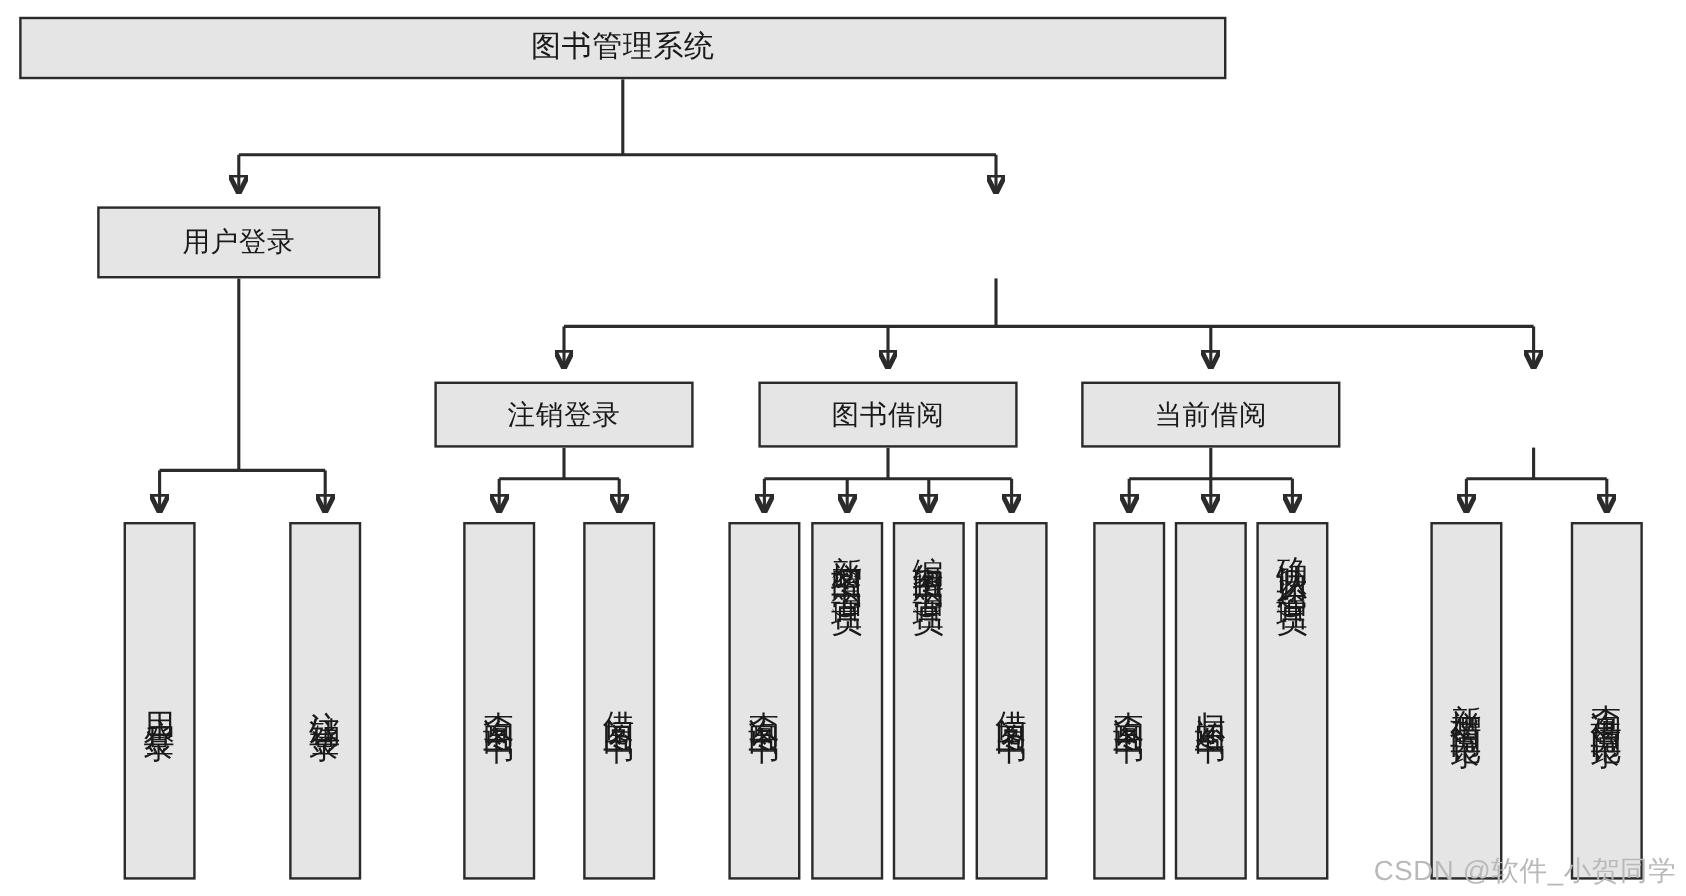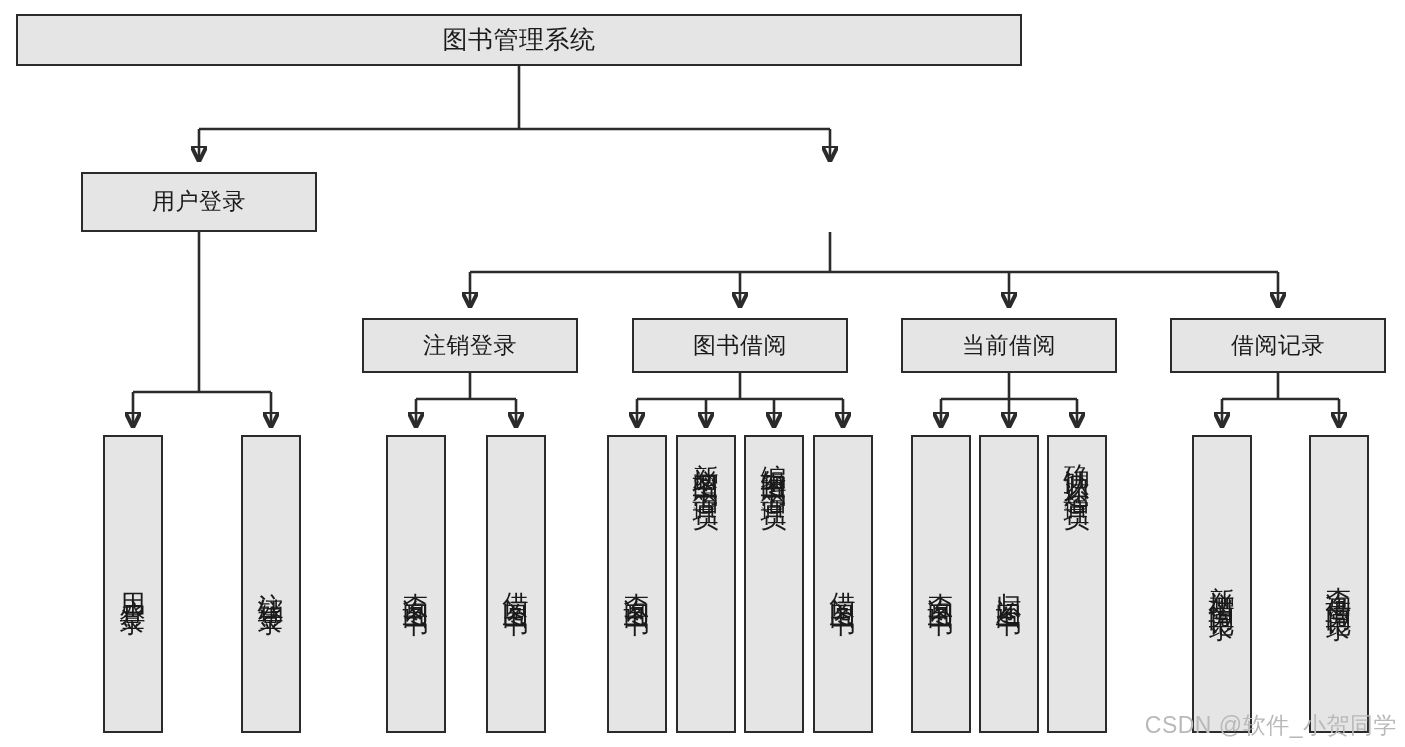--- a/index.html
+++ b/index.html
@@ -167,23 +167,20 @@
   </div>
 
   <div class="node branch" style="left:632px; top:318px; width:216px; height:55px;">
     <span class="label">图书借阅</span>
   </div>
 
   <div class="node branch" style="left:901px; top:318px; width:216px; height:55px;">
     <span class="label">当前借阅</span>
   </div>
 
-  <div class="node branch" style="left:1170px; top:318px; width:216px; height:55px;">
-    <span class="label">借阅记录</span>
-  </div>
 
   <div class="node leaf" style="left:103px; top:435px; width:60px; height:298px;">
     <div class="vwrap">
       <span class="label">用户登录</span>
     </div>
   </div>
 
   <div class="node leaf" style="left:241px; top:435px; width:60px; height:298px;">
     <div class="vwrap">
       <span class="label">注销登录</span>

